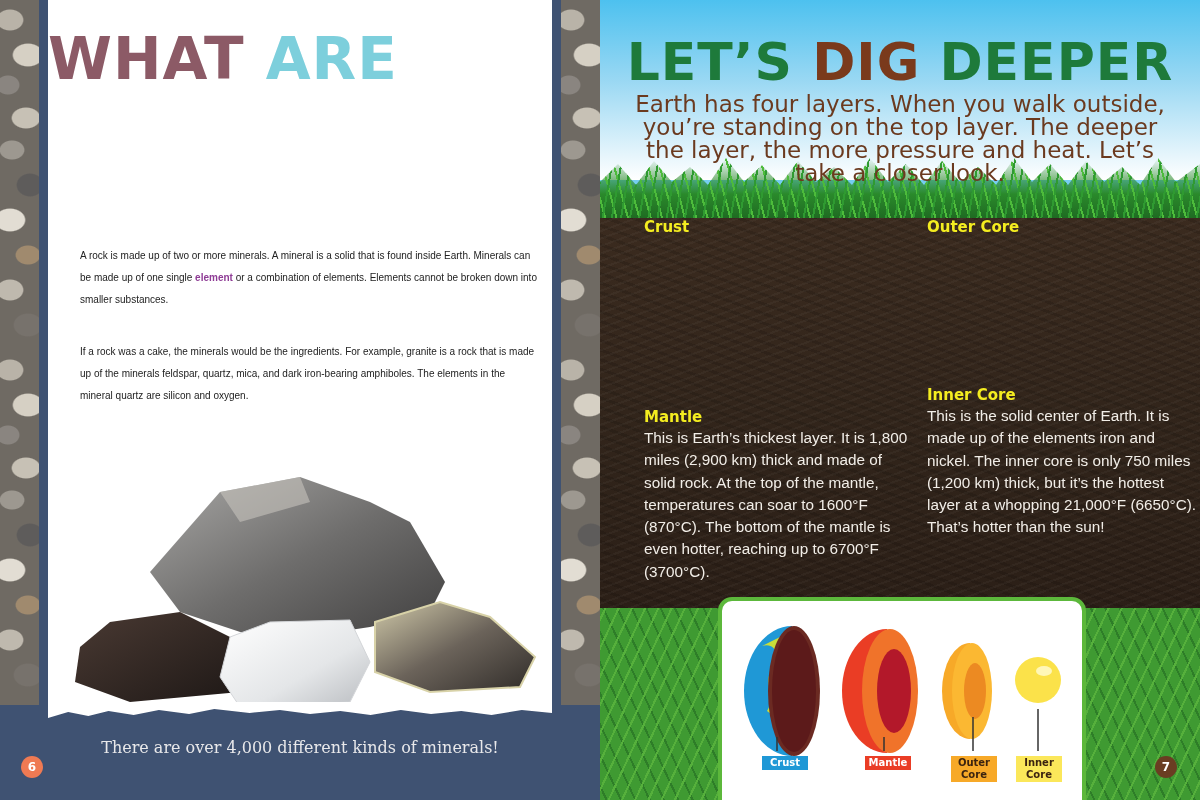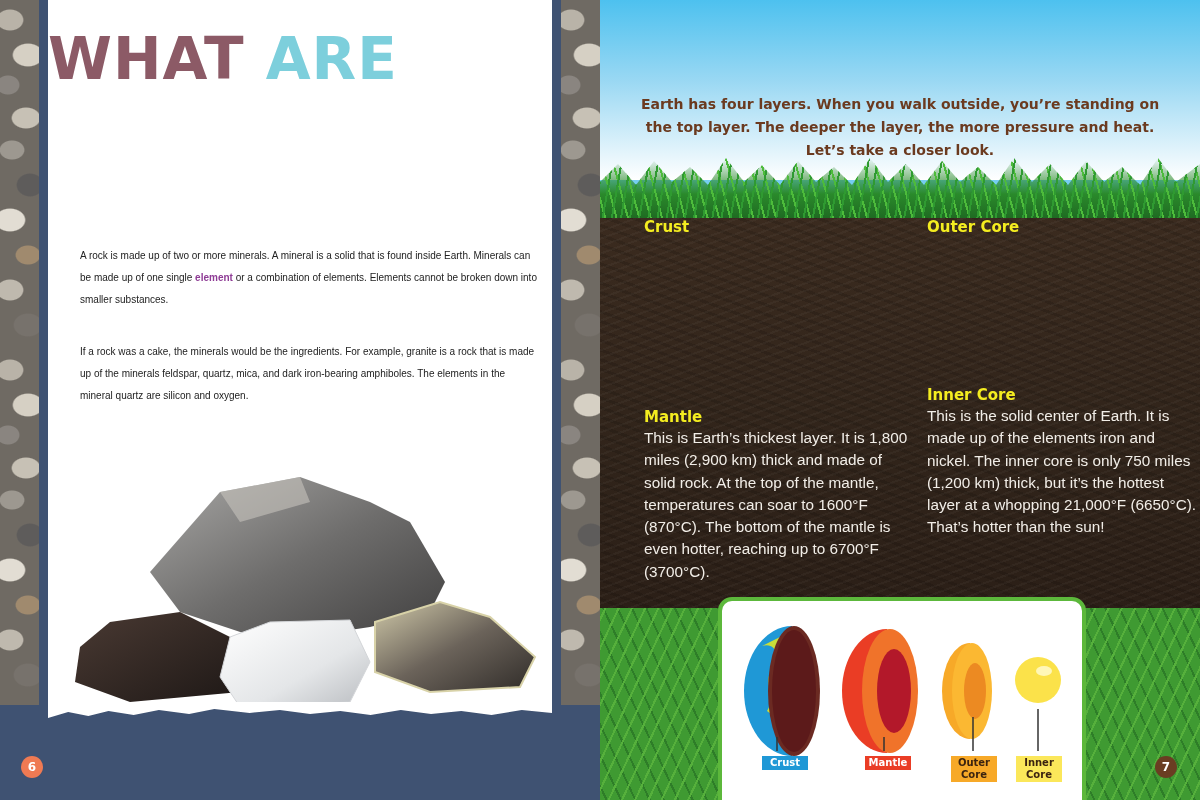--- a/index.html
+++ b/index.html
@@ -71,21 +71,21 @@
     background:
       repeating-linear-gradient(115deg,transparent 0 4px,#56b03c 4px 6px,transparent 6px 12px),
       repeating-linear-gradient(65deg,transparent 0 5px,#2e7d28 5px 7px,transparent 7px 13px),
       #3f9a32}
 
   .title-r{position:absolute;left:0;top:36px;width:600px;text-align:center;font-weight:900;
     font-size:52px;line-height:52px;letter-spacing:1px}
   .title-r .g{color:#1e7a3b}
   .title-r .b{color:#7a3a1c}
   .subtitle-r{position:absolute;left:30px;top:93px;width:540px;text-align:center;color:#6b3a1f;
-    font-weight:bold;font-size:14px;line-height:23px}
+    font-weight:normal;font-size:23px;line-height:23px}
 
   .layer{position:absolute;color:#f2eee8;font-family:"Liberation Sans",sans-serif;font-size:15.3px;line-height:22.3px}
   .layer h3{color:#f4ed20;font-family:"DejaVu Sans",sans-serif;font-weight:bold;font-size:15px;line-height:20px}
   .crust{left:44px;top:217px;width:270px}
   .mantle{left:44px;top:407px;width:270px}
   .outer{left:327px;top:217px;width:270px}
   .inner{left:327px;top:385px;width:270px}
   .kw-magma{color:#f8a41e;font-weight:bold}
 
   .diagram{position:absolute;left:118px;top:597px;width:368px;height:230px;background:#fff;
@@ -141,29 +141,35 @@
       </linearGradient>
     </defs>
     <path d="M80 110 L150 30 L230 15 L300 40 L340 60 L375 120 L360 150 L300 165 L200 180 L110 150 Z" fill="url(#bigrock)"></path>
     <path d="M150 30 L230 15 L240 40 L170 60 Z" fill="#c6c3bd" opacity="0.6"></path>
     <path d="M10 185 L40 160 L110 150 L160 175 L170 230 L60 240 L5 220 Z" fill="url(#darkrock)"></path>
     <path d="M160 175 L200 160 L280 158 L300 200 L280 240 L170 245 L150 215 Z" fill="url(#quartz)" stroke="#d3d5d8"></path>
     <path d="M305 160 L370 140 L420 155 L465 195 L450 225 L360 230 L305 210 Z" fill="url(#mica)" stroke="#d8d2a8" stroke-width="2"></path>
   </svg>
 
   <div class="panel-torn"></div>
+  <p class="fact">There are over 4,000 different kinds of minerals!</p>
   <div class="pg-badge pg6">6</div>
 </section>
 
 <section class="right-page">
   <div class="sky"></div>
   <div class="soil"></div>
   <div class="grass-top"></div>
   <div class="grass-bottom"></div>
 
+  <h1 class="title-r">
+    <span class="g" style="text-transform:uppercase">Let’s</span>
+    <span class="b" style="text-transform:uppercase">Dig</span>
+    <span class="g" style="text-transform:uppercase">Deeper</span>
+  </h1>
   <p class="subtitle-r">Earth has four layers. When you walk outside, you’re standing on the top layer. The deeper the layer, the more pressure and heat. Let’s take a closer look.</p>
 
   <div class="layer crust">
     <h3>Crust</h3>
   </div>
   <div class="layer mantle">
     <h3>Mantle</h3>
     <p>This is Earth’s thickest layer. It is 1,800 miles (2,900 km) thick and made of solid rock. At the top of the mantle, temperatures can soar to 1600°F (870°C). The bottom of the mantle is even hotter, reaching up to 6700°F (3700°C).</p>
   </div>
   <div class="layer outer">

